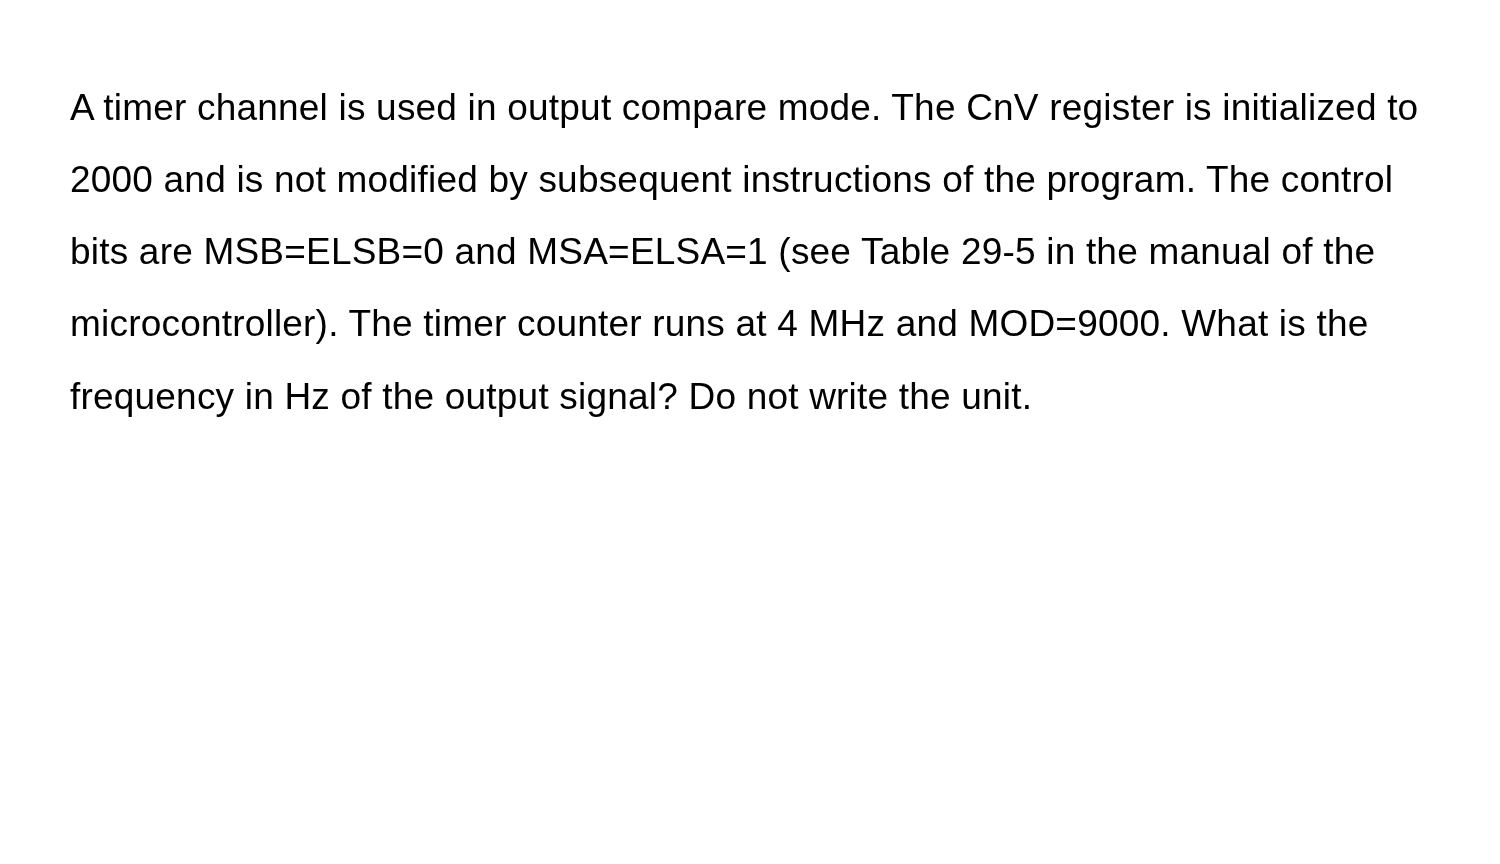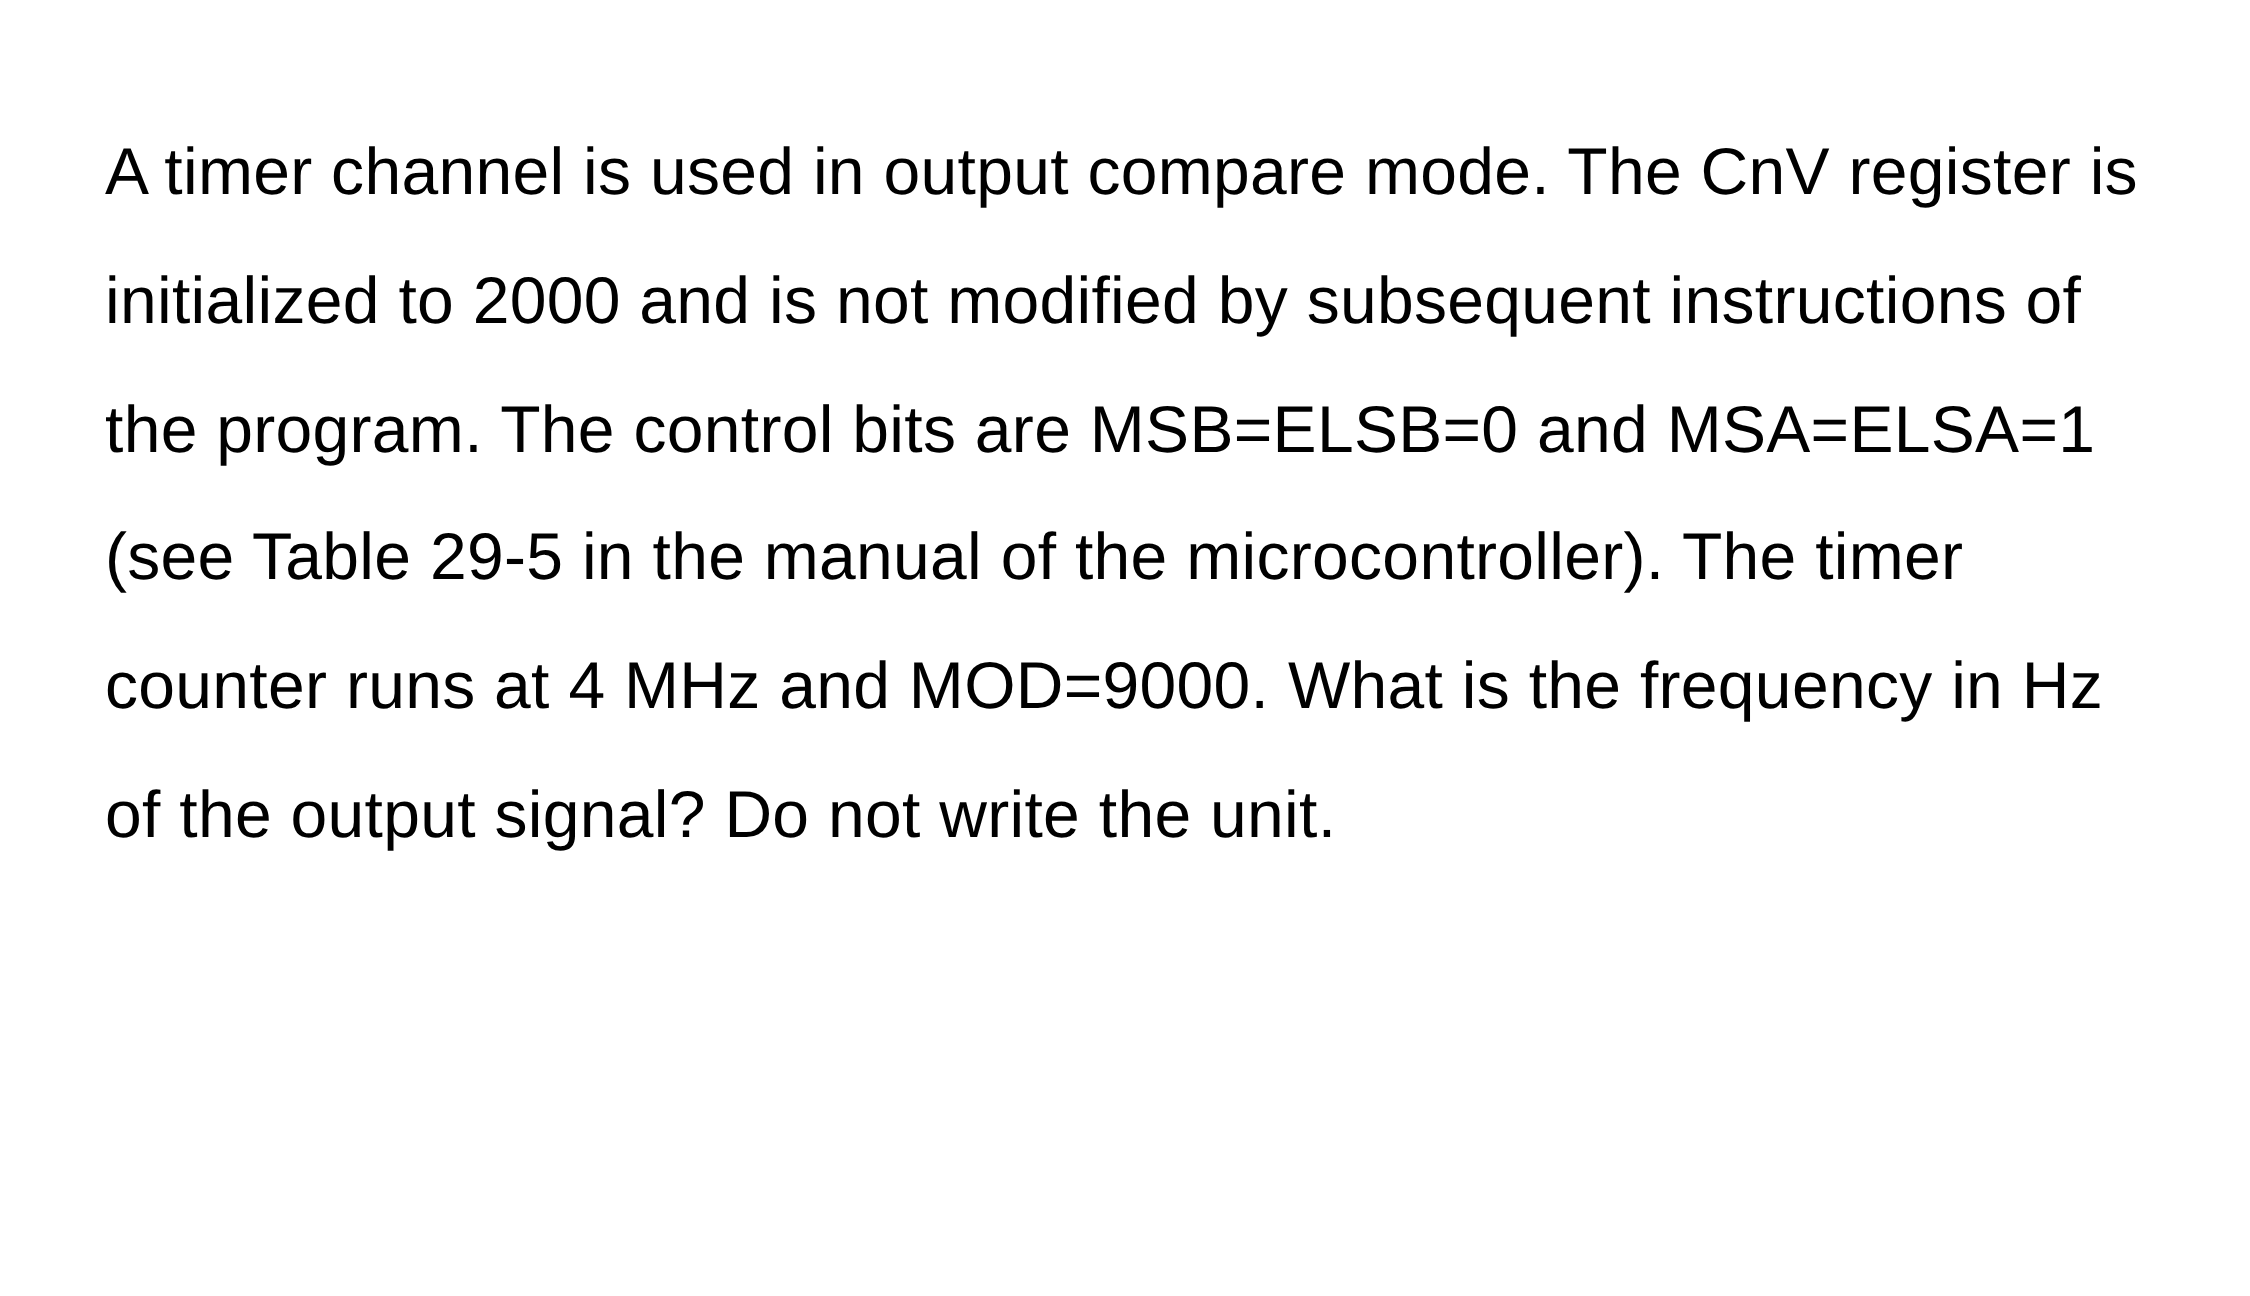--- a/index.html
+++ b/index.html
@@ -13,21 +13,21 @@
     background: #ffffff;
     font-family: -apple-system, BlinkMacSystemFont, "Segoe UI", Helvetica, Arial, sans-serif;
     overflow: hidden;
   }
   .document-container {
     width: 100%;
     height: 100%;
     padding: 72px 60px 40px 70px;
   }
   .problem-text {
-    font-size: 44px;
+    font-size: 37px;
     line-height: 1.95;
     color: #000000;
     letter-spacing: 0.2px;
     font-weight: 400;
   }
 </style>
 </head>
 <body>
 
 <div class="document-container">

